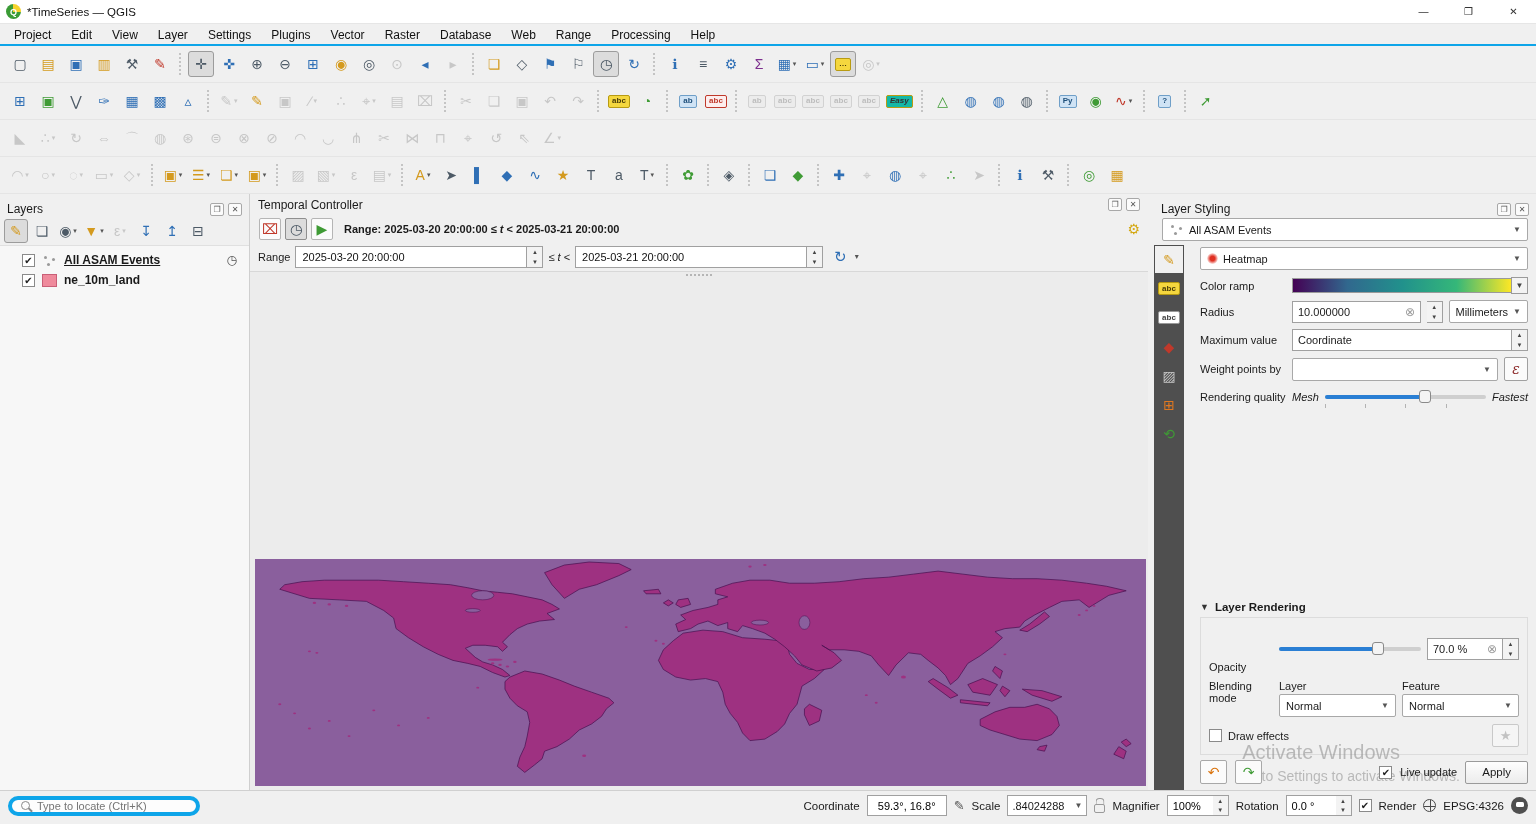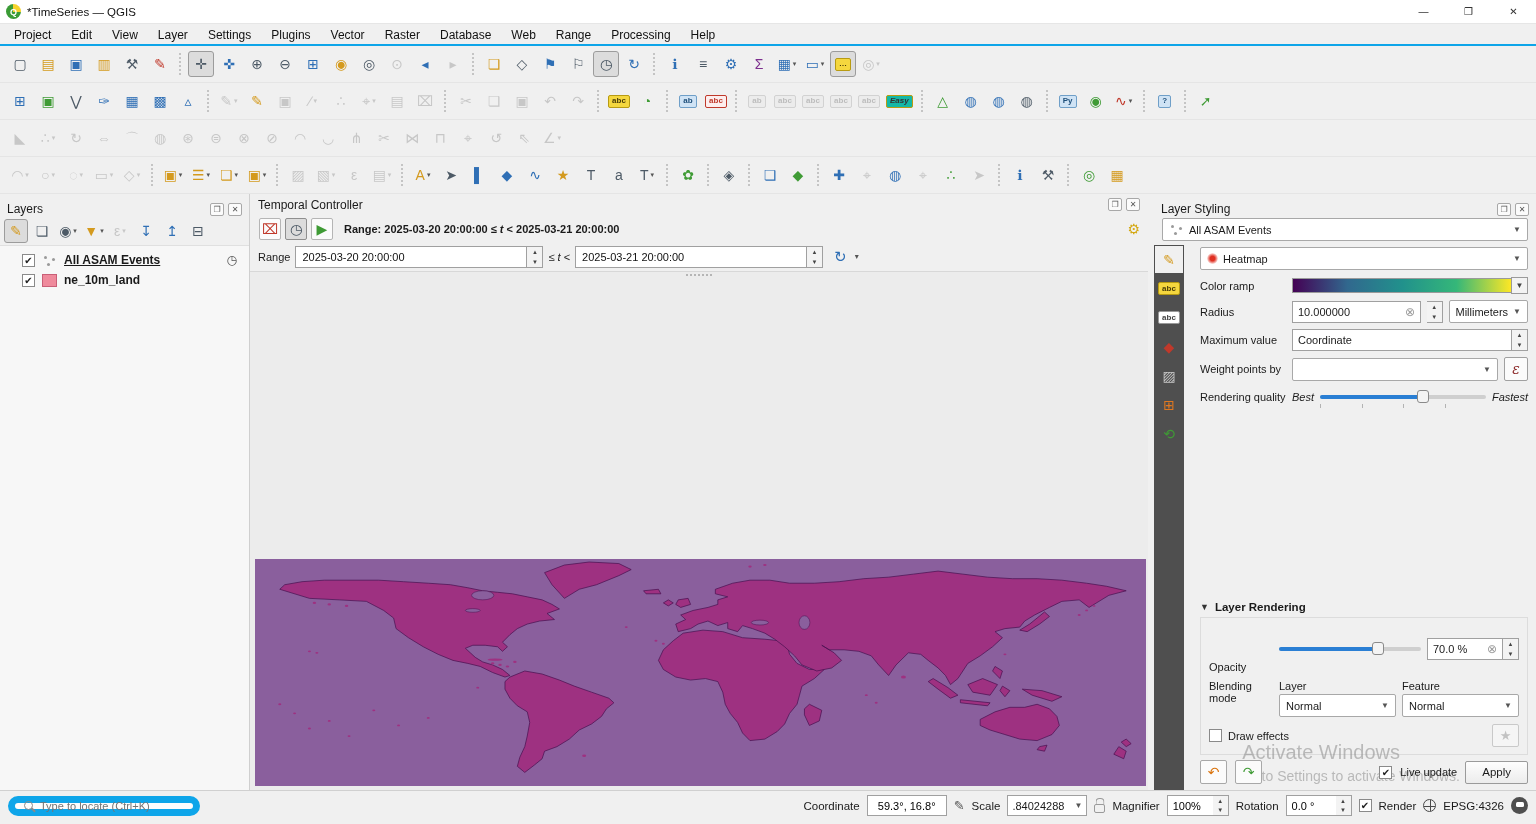--- a/index.html
+++ b/index.html
@@ -105,21 +105,21 @@
   .bhdr{font-size:11px;}
   .fxbtn{width:27px;height:23px;border:1px solid #c9c9c9;background:#f5f5f5;border-radius:2px;display:flex;align-items:center;justify-content:center;color:#c2c2c2;font-size:13px;margin-left:auto;}
   .sbot{display:flex;align-items:center;gap:8px;padding:5px 0 2px 0;position:relative;z-index:3;}
   .sqbtn{width:27px;height:24px;border:1px solid #a8a8a8;background:#fbfbfb;border-radius:2px;display:flex;align-items:center;justify-content:center;font-size:14px;}
   .btn{height:23px;padding:0 16px;border:1px solid #9a9a9a;background:linear-gradient(#fdfdfd,#ececec);font-size:11.5px;border-radius:2px;display:flex;align-items:center;}
   
   .wm1{position:absolute;right:136px;bottom:60px;font-size:20px;color:#8c8c8c;opacity:.55;z-index:2;pointer-events:none;}
   .wm2{position:absolute;right:76px;bottom:40px;font-size:14px;color:#8c8c8c;opacity:.55;z-index:2;pointer-events:none;}
   
   .statusbar{height:30px;background:#f0f0f0;border-top:1px solid #d0d0d0;display:flex;align-items:center;padding:0 8px;gap:6px;font-size:11.5px;}
-  .locator{display:flex;align-items:center;gap:7px;border:7px solid #0ea5e9;border-radius:10px;height:20px;padding:0 9px;width:192px;background:#fdfdfd;}
+  .locator{display:flex;align-items:center;gap:7px;border:4px solid #0ea5e9;border-radius:10px;height:20px;padding:0 9px;width:192px;background:#fdfdfd;}
   .locator input{border:none;outline:none;flex:1;font-size:11px;background:transparent;font-family:inherit;color:#333;}
   .mag{width:9px;height:9px;border:1.5px solid #8a8a8a;border-radius:50%;position:relative;flex:none;}
   .mag::after{content:"";position:absolute;width:5px;height:1.5px;background:#8a8a8a;right:-4px;bottom:-1px;transform:rotate(45deg);}
   .rightclust{margin-left:auto;display:flex;align-items:center;gap:7px;}
   .sin{height:21px;border:1px solid #a0a0a0;background:#fff;font-size:11px;padding:0 5px;text-align:center;font-family:inherit;}
   .scombo{display:flex;align-items:center;border:1px solid #a0a0a0;background:#fff;height:21px;padding:0 4px;font-size:11px;gap:4px;}
   .lock{width:11px;height:9px;border:1.5px solid #9a9a9a;border-radius:2px;position:relative;margin-top:5px;}
   .lock::before{content:"";position:absolute;width:7px;height:6px;border:1.5px solid #9a9a9a;border-bottom:none;border-radius:4px 4px 0 0;left:50%;transform:translateX(-50%);top:-7px;}
   .globe{width:13px;height:13px;border:1.5px solid #4a4a4a;border-radius:50%;position:relative;flex:none;}
   .globe::before{content:"";position:absolute;left:0;right:0;top:50%;height:1.2px;background:#4a4a4a;}
@@ -827,21 +827,21 @@
         </div>
         <div class="srow">
           <span class="slbl">Weight points by</span>
           <span class="combo" style="flex:1;">
             <span class="car">▼</span>
           </span>
           <span class="epsbtn">ε</span>
         </div>
         <div class="srow" style="margin-top:6px;">
           <span class="slbl">Rendering quality</span>
-          <span class="ital">Best</span>
+          <span class="ital">Mesh</span>
           <span class="slider" style="flex:1;">
             <span class="sgroove"></span>
               <span class="sfill" style="width: 62%;"></span>
               <span class="shandle" style="left: calc(62% - 6px);"></span>
               <span class="ticks"></span>
           </span>
           <span class="ital">Fastest</span>
         </div>
 
         <div class="spacer"></div>

